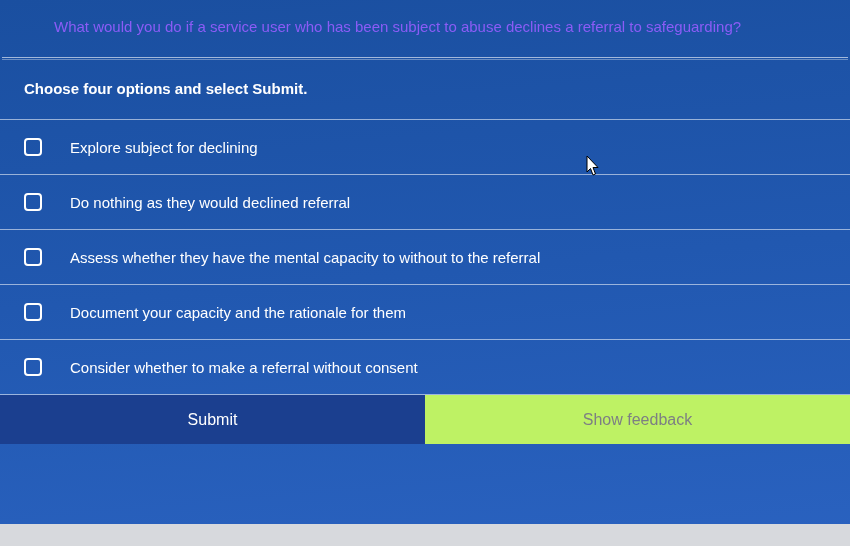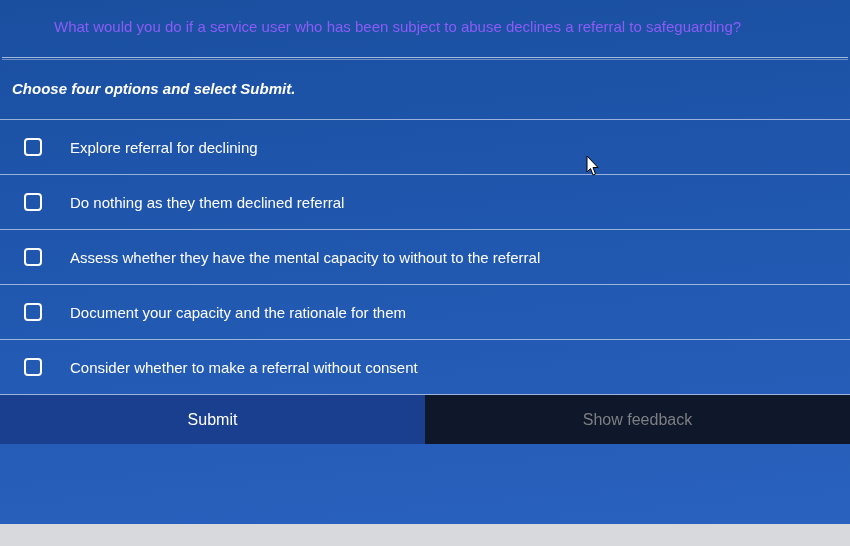--- a/index.html
+++ b/index.html
@@ -28,22 +28,21 @@
       border: none;
       border-top: 1px solid rgba(255,255,255,0.6);
       margin: 0 2px;
     }
     .divider-secondary {
       border: none;
       border-top: 1px solid rgba(255,255,255,0.35);
       margin: 1px 2px 0 2px;
     }
     .instruction-area {
-      padding: 20px 12px 22px 12px;
-      font-style: italic;
+      padding: 20px 12px 22px 24px;
     }
     .instruction-text {
       color: #fff;
       font-size: 15px;
       font-weight: bold;
     }
     .options-list {
       display: flex;
       flex-direction: column;
     }
@@ -84,21 +83,21 @@
       cursor: pointer;
       display: flex;
       align-items: center;
       justify-content: center;
     }
     .btn-submit {
       background: #1b3f8f;
       color: #fff;
     }
     .btn-feedback {
-      background: #0f172a;
+      background: #bef264;
       color: #7d7f83;
       cursor: not-allowed;
     }
     .bottom-bar {
       position: absolute;
       bottom: 0;
       left: 0;
       right: 0;
       height: 22px;
       background: #d7d9dd;
@@ -122,25 +121,25 @@
 <hr class="divider">
 <hr class="divider-secondary">
 
 <div class="instruction-area">
   <p class="instruction-text">Choose four options and select Submit.</p>
 </div>
 
 <div class="options-list">
   <div class="option-row">
     <div class="checkbox"></div>
-    <span class="option-label">Explore referral for declining</span>
+    <span class="option-label">Explore subject for declining</span>
   </div>
   <div class="option-row">
     <div class="checkbox"></div>
-    <span class="option-label">Do nothing as they them declined referral</span>
+    <span class="option-label">Do nothing as they would declined referral</span>
   </div>
   <div class="option-row">
     <div class="checkbox"></div>
     <span class="option-label">Assess whether they have the mental capacity to without to the referral</span>
   </div>
   <div class="option-row">
     <div class="checkbox"></div>
     <span class="option-label">Document your capacity and the rationale for them</span>
   </div>
   <div class="option-row">

